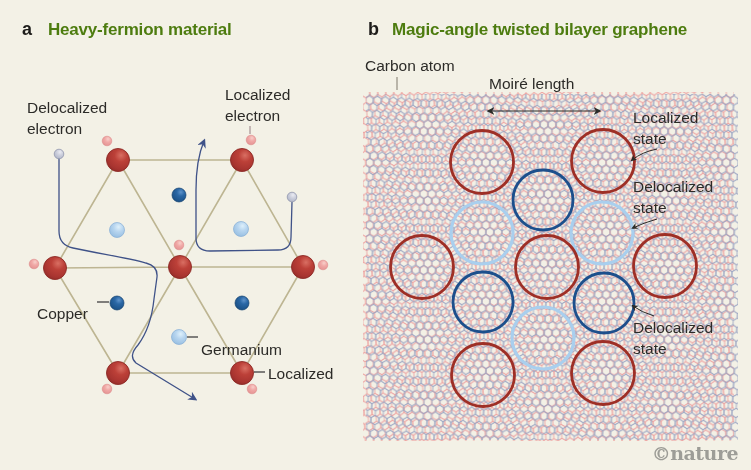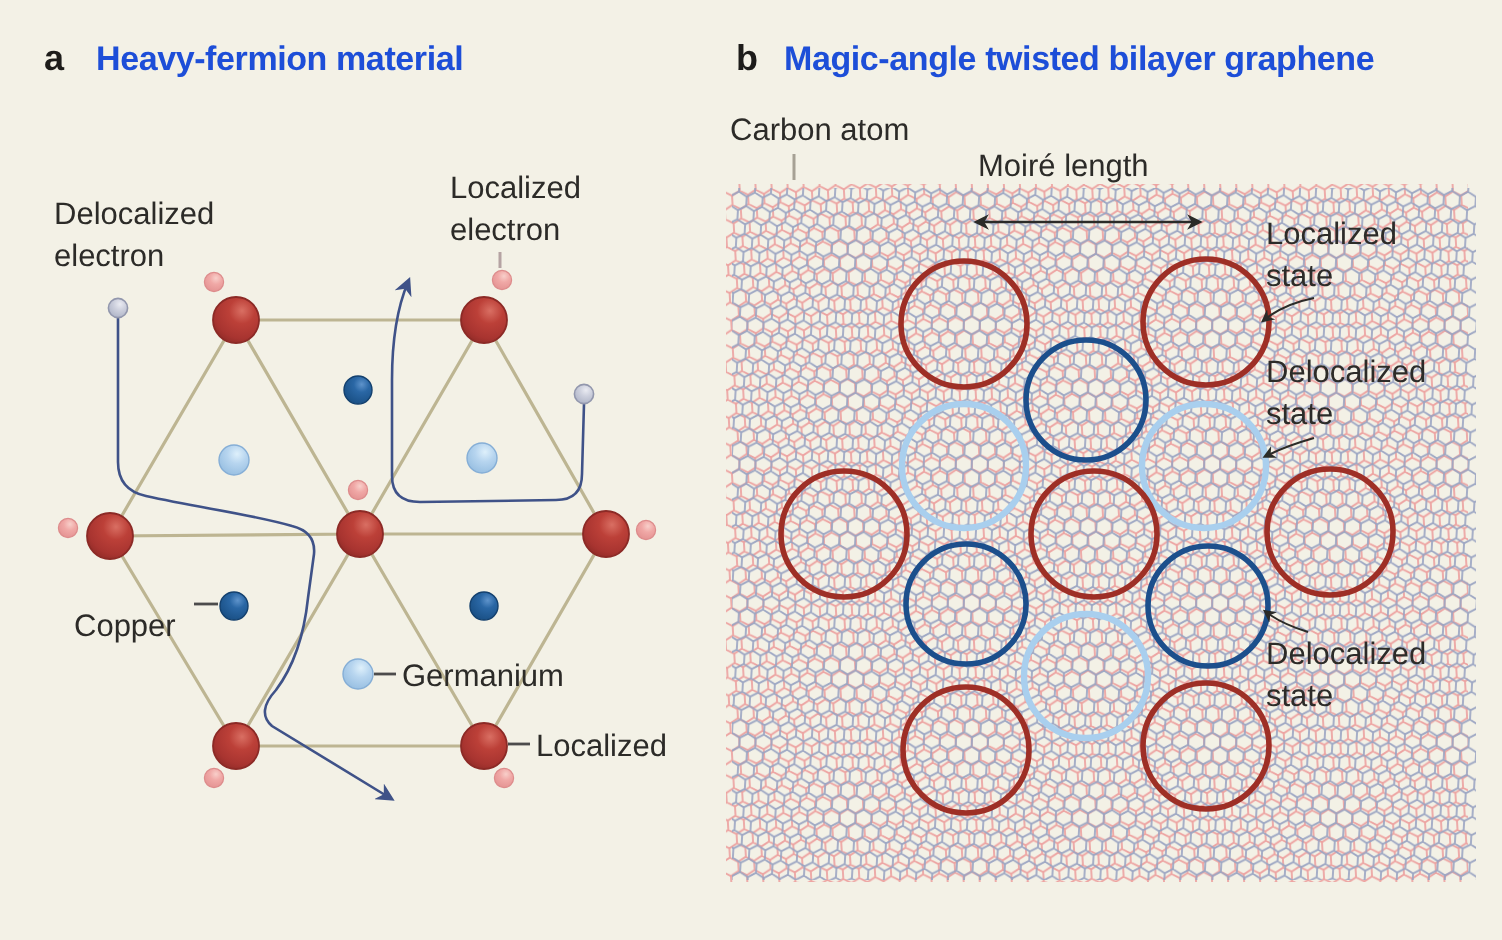--- a/index.html
+++ b/index.html
@@ -1,21 +1,21 @@
 <!DOCTYPE html>
 <html><head>
 <meta charset="utf-8">
 <style>
   html,body{margin:0;padding:0;}
   body{width:751px;height:470px;overflow:hidden;font-family:"Liberation Sans",sans-serif;}
   .figure{position:relative;width:751px;height:470px;background:#f3f1e6;}
   .figure svg.gfx{position:absolute;left:0;top:0;}
   .lbl{position:absolute;font-size:15.5px;line-height:20.5px;color:#2c2b28;white-space:pre-line;}
   .panel-letter{position:absolute;font-size:18px;font-weight:700;color:#1d1c1a;}
-  .panel-title{position:absolute;font-size:17px;font-weight:700;color:#1d4ed8;letter-spacing:-0.2px;}
+  .panel-title{position:absolute;font-size:17px;font-weight:700;color:#4d7c0f;letter-spacing:-0.2px;}
   .watermark{position:absolute;font-family:"DejaVu Serif",serif;font-weight:700;font-size:19px;color:#9d9d97;width:90px;text-align:right;letter-spacing:-0.5px;}
 </style>
 </head>
 <body>
 
 <div class="figure">
 
   <svg class="gfx" width="751" height="470" viewBox="0 0 751 470">
     <defs>
       <radialGradient id="gYb" cx="63%" cy="30%" r="80%">
@@ -173,25 +173,26 @@
   <div class="panel-title" style="left:48px;top:20px;">Heavy-fermion material</div>
 
   <div class="panel-letter" style="left:368px;top:19px;">b</div>
   <div class="panel-title" style="left:392px;top:20px;">Magic-angle twisted bilayer graphene</div>
 
   <div class="lbl" style="left:27px;top:98px;">Delocalized
 electron</div>
   <div class="lbl" style="left:225px;top:85px;">Localized
 electron</div>
   <div class="lbl" style="left:37px;top:304px;">Copper</div>
-  <div class="lbl" style="left:201px;top:329px;">Germanium</div>
+  <div class="lbl" style="left:201px;top:340px;">Germanium</div>
   <div class="lbl" style="left:268px;top:364px;">Localized</div>
 
   <div class="lbl" style="left:489px;top:74px;">Moiré length</div>
   <div class="lbl" style="left:365px;top:56px;">Carbon atom</div>
   <div class="lbl" style="left:633px;top:108px;">Localized
 state</div>
   <div class="lbl" style="left:633px;top:177px;">Delocalized
 state</div>
   <div class="lbl" style="left:633px;top:318px;">Delocalized
 state</div>
 
+  <div class="watermark" style="left:648px;top:442px;">©nature</div>
 </div>
 
 </body></html>

